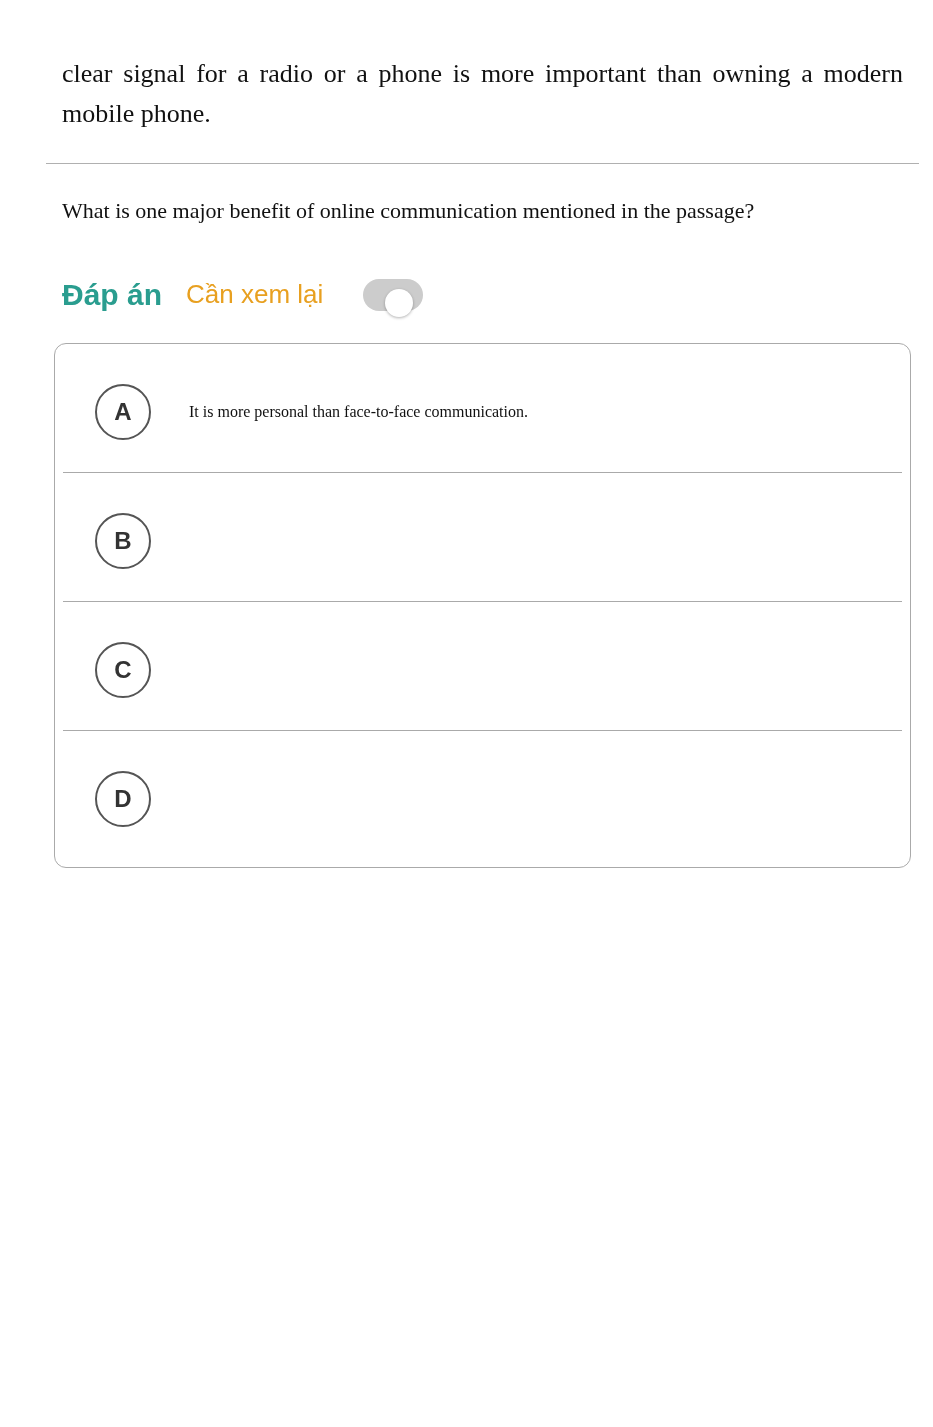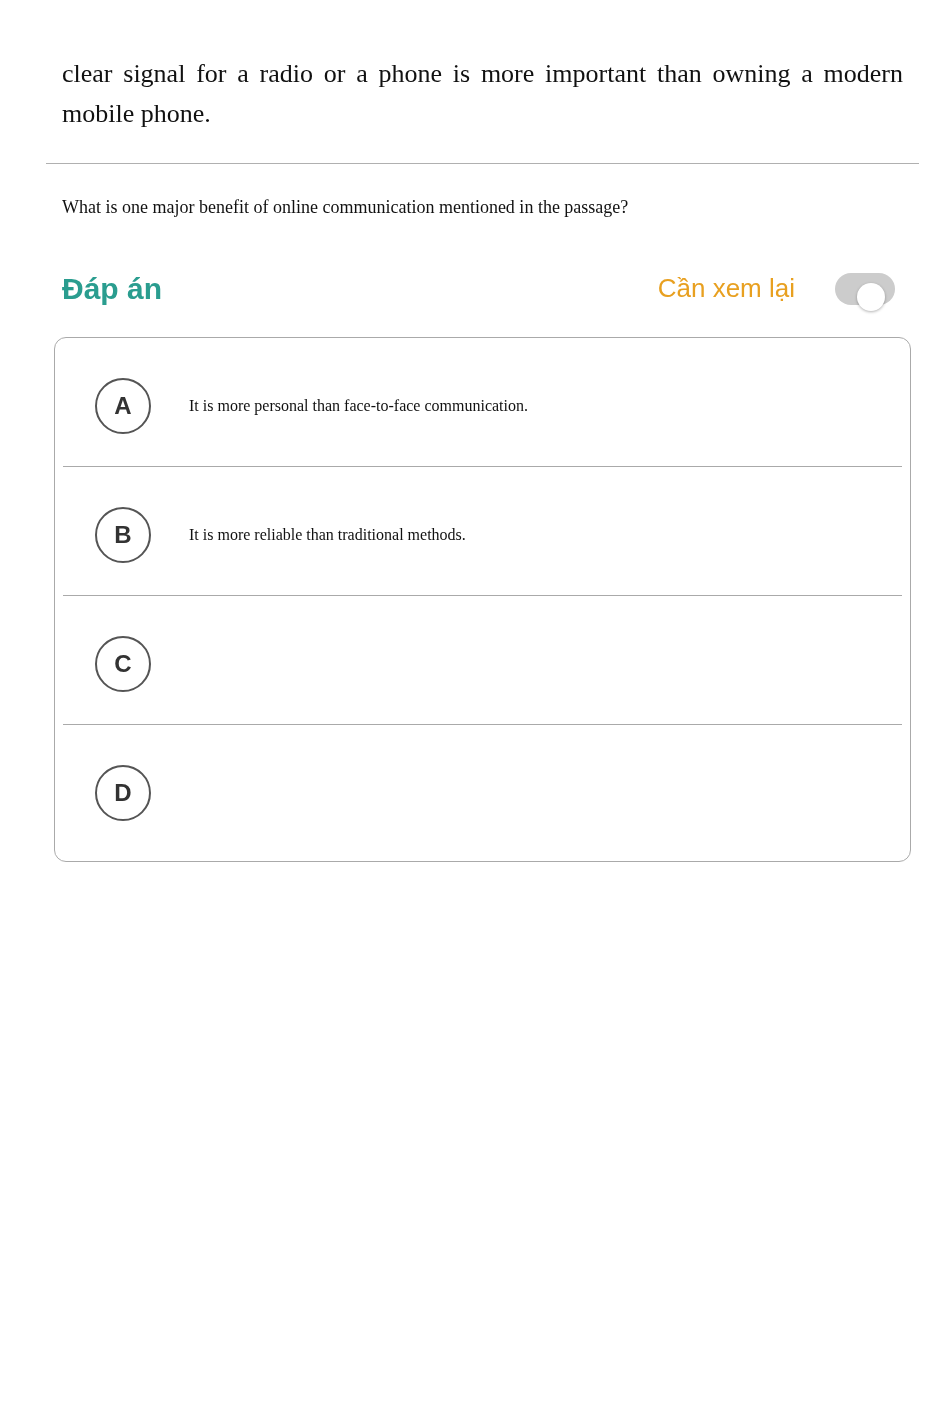--- a/index.html
+++ b/index.html
@@ -24,31 +24,31 @@
       margin-bottom: 28px;
     }
 
     .divider {
       border: none;
       border-top: 1.5px solid #b0b0b0;
       margin: 18px 0 30px 0;
     }
 
     .question-text {
-      font-size: 18px;
+      font-size: 22px;
       line-height: 1.5;
       text-align: left;
       margin-bottom: 36px;
       padding-left: 8px;
     }
 
     .answer-header {
       display: flex;
       align-items: center;
-      justify-content: space-between;
+      justify-content: flex-start;
       margin-bottom: 16px;
     }
 
     .dap-an-label {
       font-size: 30px;
       font-weight: bold;
       color: #2a9d8f;
       font-family: Arial, sans-serif;
     }
 
@@ -152,21 +152,20 @@
 
 <div class="options-container">
 
   <div class="option-row">
     <div class="option-circle">A</div>
     <span class="option-text">It is more personal than face-to-face communication.</span>
   </div>
 
   <div class="option-row">
     <div class="option-circle">B</div>
-    <span class="option-text">It is more reliable than traditional methods.</span>
   </div>
 
   <div class="option-row">
     <div class="option-circle">C</div>
   </div>
 
   <div class="option-row">
     <div class="option-circle">D</div>
   </div>
 

